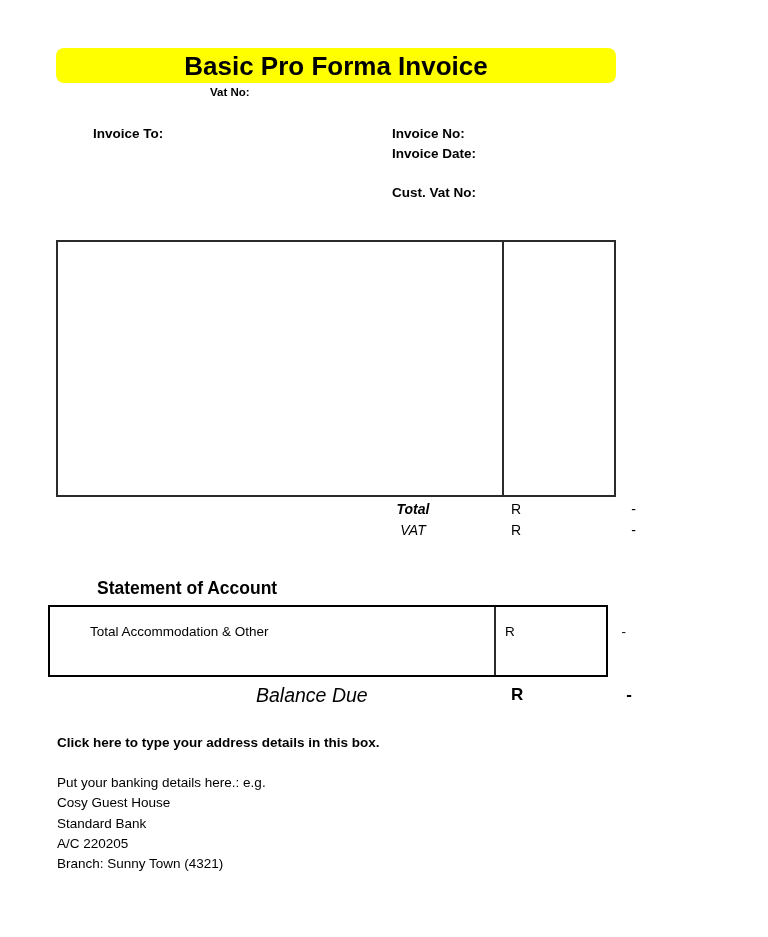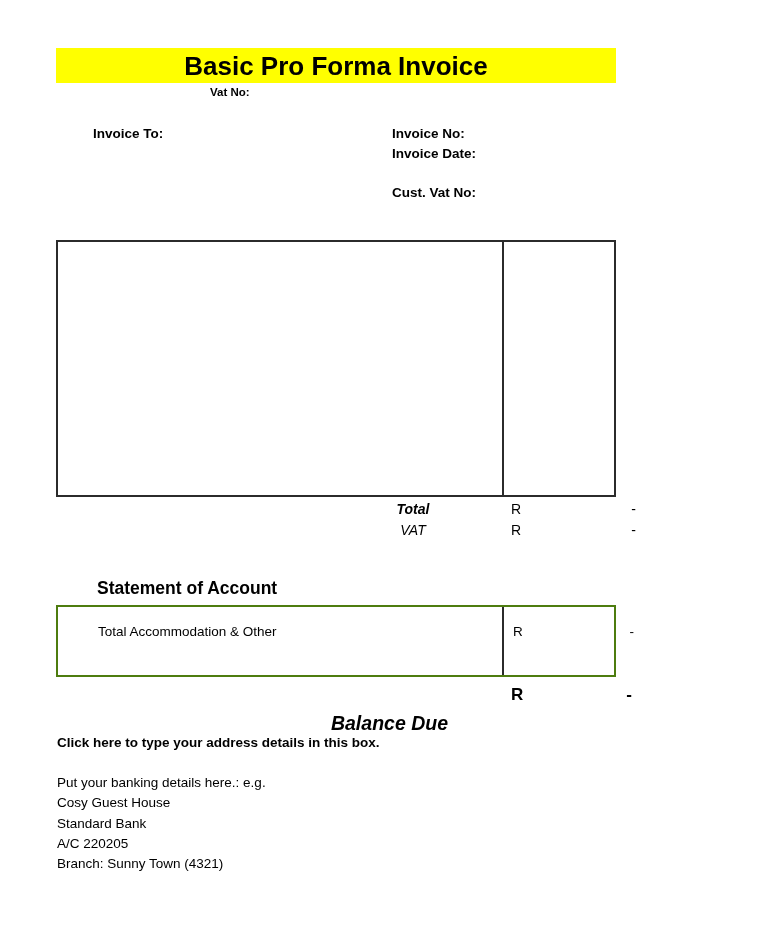--- a/index.html
+++ b/index.html
@@ -27,20 +27,21 @@
   .title-banner {
     position: absolute;
     left: 56px;
     top: 48px;
     width: 560px;
     height: 35px;
     background: #ffff00;
     display: flex;
     align-items: center;
     justify-content: center;
+    border-radius: 8px;
   }
   .title-text {
     font-size: 26px;
     font-weight: bold;
     letter-spacing: 0px;
     line-height: 1;
     white-space: nowrap;
   }
 
   
@@ -144,26 +145,26 @@
   .soa-heading {
     position: absolute;
     left: 97px;
     top: 578px;
     font-size: 17.5px;
     font-weight: bold;
     line-height: 1.2;
   }
   .soa-table {
     position: absolute;
-    left: 56px;
+    left: 48px;
     top: 605px;
     width: 560px;
     height: 72px;
     box-sizing: border-box;
-    border: 2px solid #4d7c0f;
+    border: 2px solid #000000;
   }
   .soa-divider {
     position: absolute;
     left: 444px;
     top: 0;
     width: 0;
     height: 100%;
     border-left: 2px solid #2b2b2b;
   }
   .soa-desc {
@@ -196,27 +197,26 @@
     position: absolute;
     left: 56px;
     top: 682px;
     width: 560px;
     height: 26px;
   }
   .bal-label {
     position: absolute;
     left: 200px;
     width: 192px;
-    text-align: right;
+    text-align: left;
     font-size: 19.5px;
-    font-weight: bold;
+    font-weight: normal;
     font-style: italic;
     line-height: 26px;
     white-space: nowrap;
-    margin-top: 28px;
   }
   .bal-cur {
     position: absolute;
     left: 455px;
     font-size: 17px;
     font-weight: bold;
     line-height: 26px;
   }
   .bal-val {
     position: absolute;

